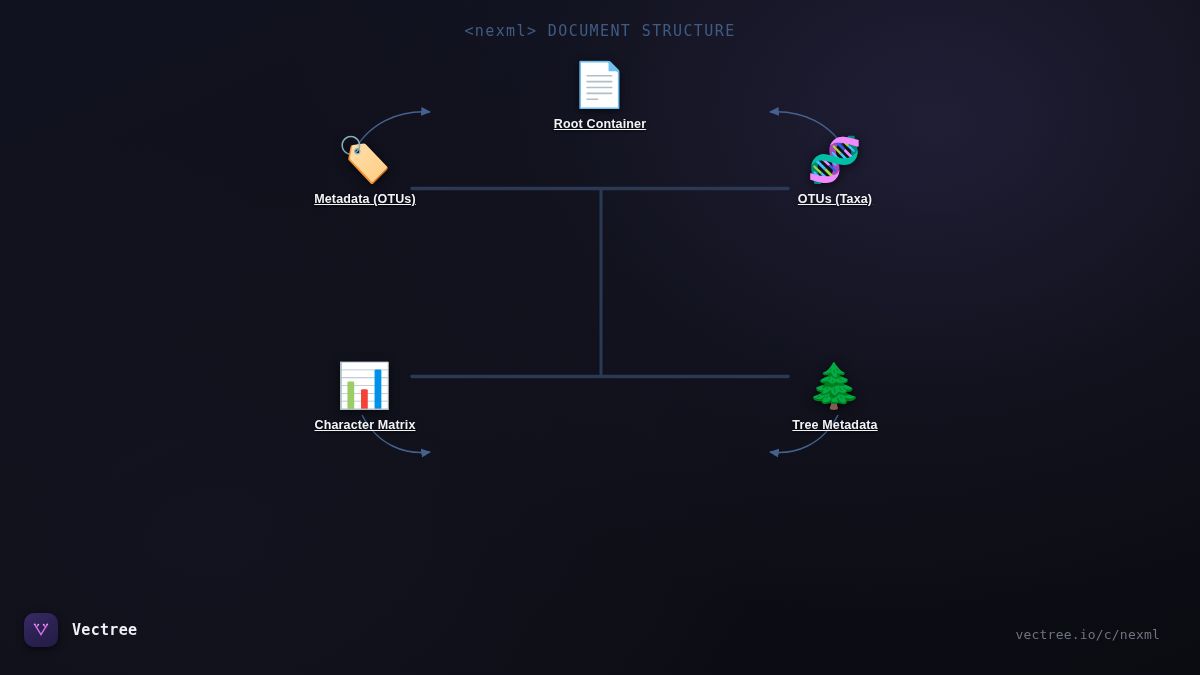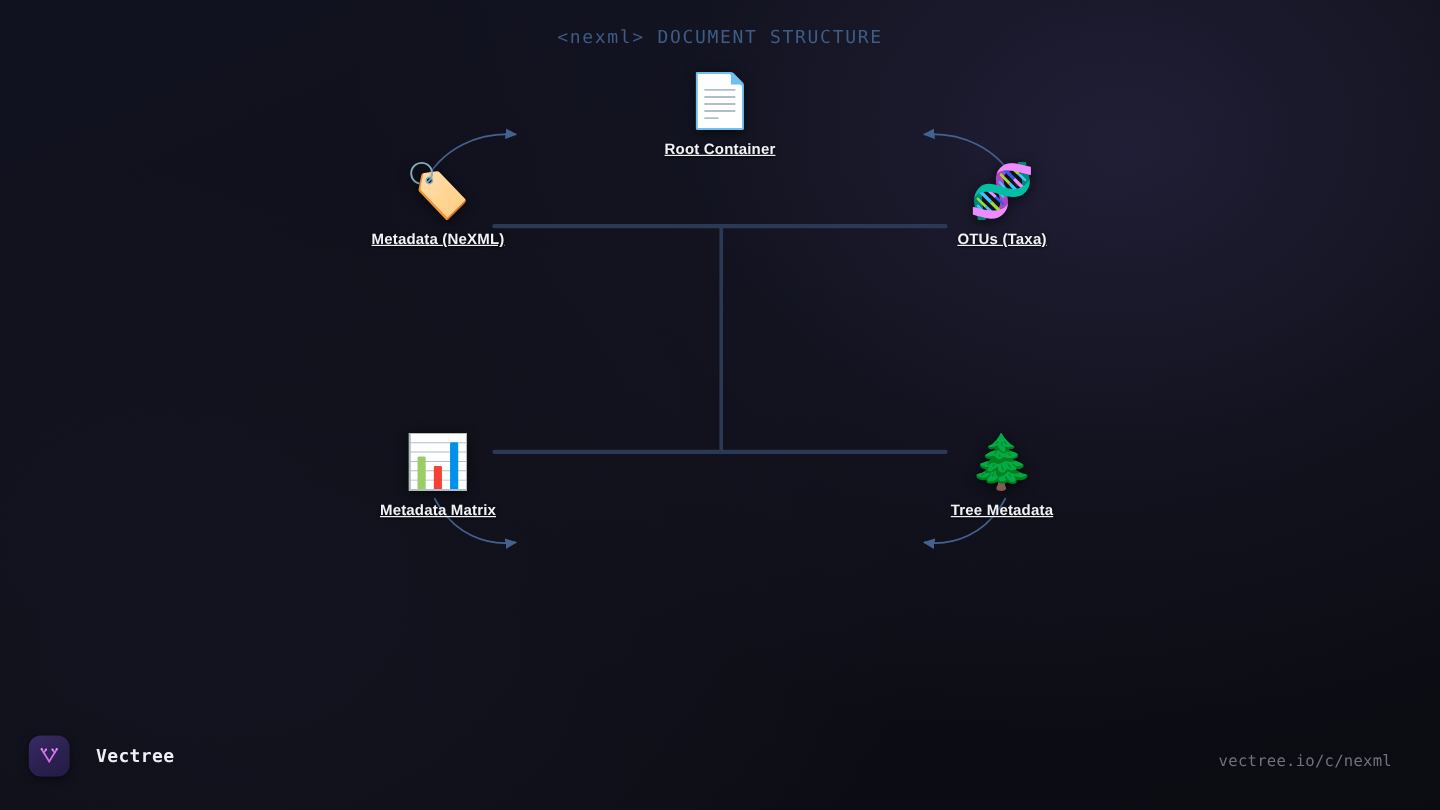--- a/index.html
+++ b/index.html
@@ -87,21 +87,21 @@
   
   #footer-brand {
     position: absolute;
     left: 24px;
     bottom: 25px;
   }
 
   #brand-row {
     display: flex;
     align-items: center;
-    gap: 22px;
+    gap: 14px;
     margin-bottom: 3px;
   }
 
   #brand-logo {
     width: 34px;
     height: 34px;
     border-radius: 10px;
     background: linear-gradient(150deg, #3a2a66 0%, #2a2150 55%, #241c45 100%);
     display: flex;
     align-items: center;
@@ -164,31 +164,31 @@
     </g>
   </svg>
 
   <div class="node" id="node-root">
     <span class="node-icon">📄</span>
     <span class="node-label">Root Container</span>
   </div>
 
   <div class="node" id="node-metadata">
     <span class="node-icon">🏷️</span>
-    <span class="node-label">Metadata (NeXML)</span>
+    <span class="node-label">Metadata (OTUs)</span>
   </div>
 
   <div class="node" id="node-otus">
     <span class="node-icon">🧬</span>
     <span class="node-label">OTUs (Taxa)</span>
   </div>
 
   <div class="node" id="node-matrix">
     <span class="node-icon">📊</span>
-    <span class="node-label">Metadata Matrix</span>
+    <span class="node-label">Character Matrix</span>
   </div>
 
   <div class="node" id="node-tree">
     <span class="node-icon">🌲</span>
     <span class="node-label">Tree Metadata</span>
   </div>
 
   <div id="footer-brand">
     <div id="brand-row">
       <div id="brand-logo">

